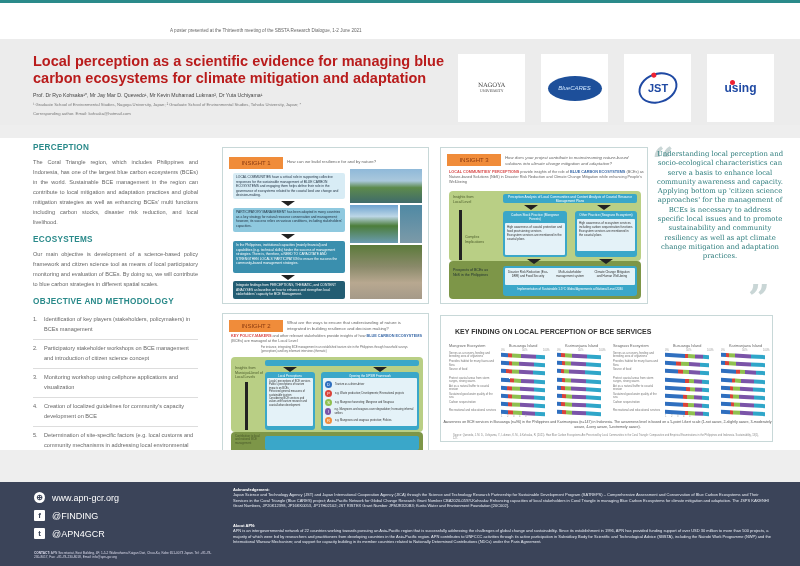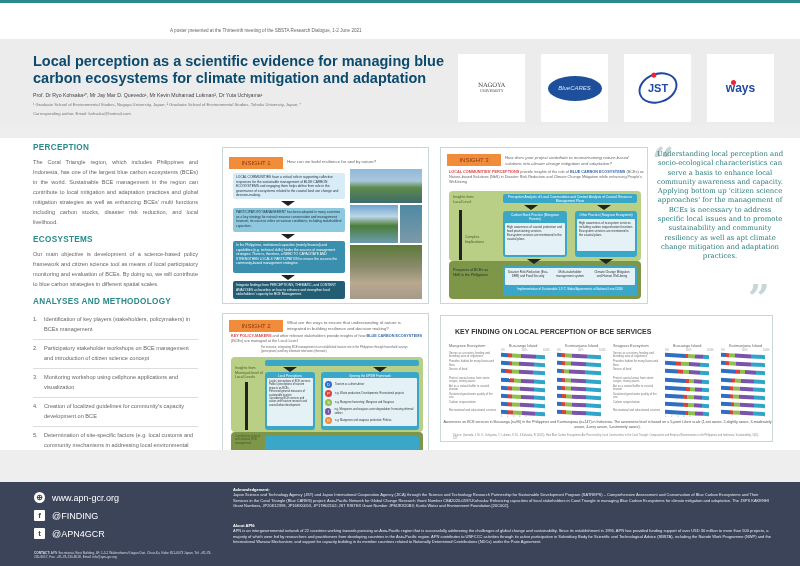--- a/index.html
+++ b/index.html
@@ -6,21 +6,21 @@
 body{width:800px;height:566px;overflow:hidden;background:#eeeeee;font-family:"Liberation Sans",sans-serif;color:#555;position:relative}
 .topbar{position:absolute;left:0;top:0;width:800px;height:3px;background:#2a8a8a}
 .header{position:absolute;left:0;top:3px;width:800px;height:36px;background:#fff}
 .apn-logo{position:absolute;left:34px;top:10px;display:flex;align-items:center;gap:6px}
 .apn-mark{font-family:"DejaVu Serif",serif;font-size:19px;color:#3a6aa8;letter-spacing:-1px}
 .apn-sub{font-size:4.5px;line-height:6px;color:#3a6aa8;letter-spacing:.3px;width:62px}
 .theme{position:absolute;left:170px;top:11px;font-size:7.2px;color:#333}
 .theme b{color:#2a6a8a;font-weight:bold}
 .subtheme{position:absolute;left:170px;top:25px;font-size:4.6px;color:#666}
 .title-area{position:absolute;left:0;top:39px;width:800px;height:86px;background:#ececec}
-.main-title{position:absolute;left:33px;top:53px;width:420px;font-size:14.5px;font-weight:bold;color:#0c4a6e;line-height:17px}
+.main-title{position:absolute;left:33px;top:53px;width:420px;font-size:14.5px;font-weight:bold;color:#b91c1c;line-height:17px}
 .authors{position:absolute;left:33px;top:92px;font-size:5.2px;color:#444}
 .affil{position:absolute;left:33px;top:102px;font-size:4.2px;color:#777}
 .corr{position:absolute;left:33px;top:111px;font-size:4.2px;color:#777}
 .logo-box{position:absolute;top:54px;width:67px;height:68px;background:#fff;display:flex;align-items:center;justify-content:center}
 .nagoya{font-family:"DejaVu Serif",serif;font-size:6px;color:#444;text-align:center;line-height:7px}
 .nagoya small{font-size:3.5px;display:block}
 .bluecares{width:54px;height:25px;border-radius:50%;background:#1d4f9a;color:#cfe6ff;font-size:6px;display:flex;align-items:center;justify-content:center;font-style:italic}
 .jst{width:40px;height:30px;border:2px solid #1f49a3;border-radius:50%;transform:rotate(-20deg);display:flex;align-items:center;justify-content:center;color:#1f49a3;font-weight:bold;font-size:11px;position:relative}
 .jst-inner{transform:rotate(20deg)}
 .dot{position:absolute;width:5px;height:5px;background:#e23;border-radius:50%}
@@ -91,31 +91,31 @@
 <div class="logo-box" style="left:541px">
   <div class="bluecares">BlueCARES</div>
 </div>
 <div class="logo-box" style="left:624px">
   <div class="jst">
       <span class="jst-inner">JST</span>
       <span class="dot" style="top:-3px;left:16px"></span>
     </div>
 </div>
 <div class="logo-box" style="left:707px">
-  <div class="jica"><span>ways</span><span class="dot" style="top:-1px;left:5px"></span></div>
+  <div class="jica"><span>using</span><span class="dot" style="top:-1px;left:5px"></span></div>
 </div>
 
 <div class="content"></div>
 
 <div class="left-col">
   <h2 class="sec">PERCEPTION</h2>
   <p class="body">The Coral Triangle region, which includes Philippines and Indonesia, has one of the largest blue carbon ecosystems (BCEs) in the world. Sustainable BCE management in the region can contribute to local mitigation and adaptation practices and global mitigation strategies as well as enhancing BCEs' multi functions including carbon stocks, disaster risk reduction, and local livelihood.</p>
   <h2 class="sec">ECOSYSTEMS</h2>
   <p class="body">Our main objective is development of a science-based policy framework and citizen science tool as means of local participatory monitoring and evaluation of BCEs. By doing so, we will contribute to blue carbon strategies in different spatial scales.</p>
-  <h2 class="sec" style="margin-top:6px">ANALYSES AND METHODOLOGY</h2>
+  <h2 class="sec" style="margin-top:6px">OBJECTIVE AND METHODOLOGY</h2>
   <ol class="method">
     <li>
         <span class="num">1.</span>
         <span>Identification of key players (stakeholders, policymakers) in BCEs management</span>
       </li>
     <li>
         <span class="num">2.</span>
         <span>Participatory stakeholder workshops on BCE management and introduction of citizen science concept</span>
       </li>
     <li>

